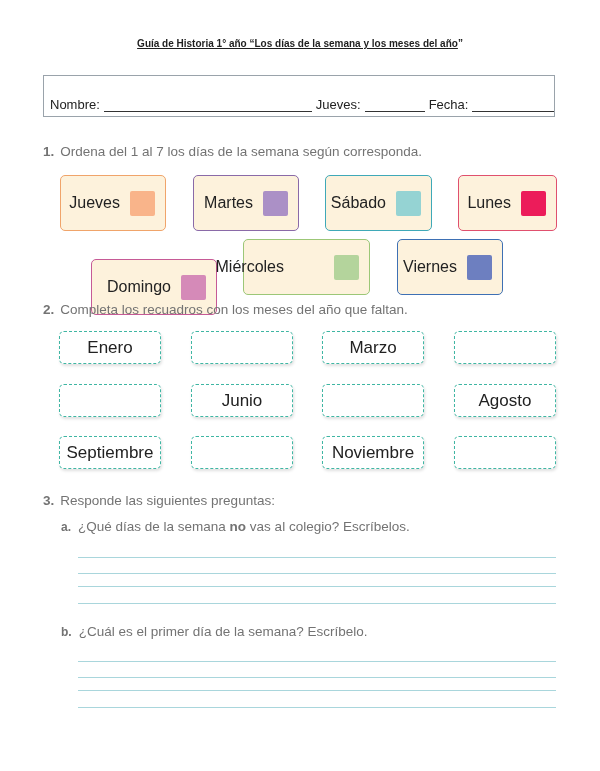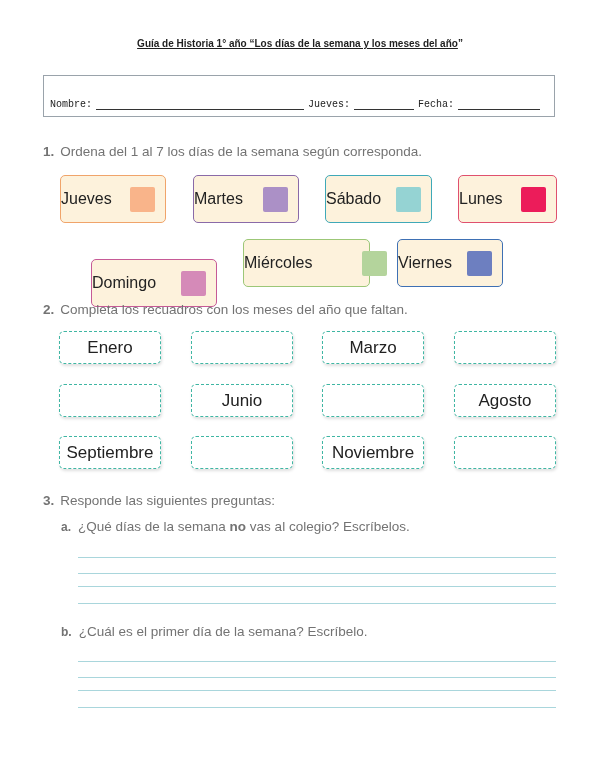--- a/index.html
+++ b/index.html
@@ -11,32 +11,32 @@
     .title {
       left: 0; width: 600px; top: 38px; text-align: center;
       font-size: 10px; font-weight: bold;
     }
     .title .u { text-decoration: underline; }
     .info-box {
       left: 43px; top: 75px; width: 512px; height: 42px;
       border: 1px solid #9aa3ab; box-sizing: border-box;
     }
     .info-row {
-      position: absolute; left: 6px; top: 21px; font-size: 10px; color: #222;
-      white-space: nowrap; display: flex; align-items: flex-end; font-family: Liberation Mono, monospace;
+      position: absolute; left: 6px; top: 21px; font-size: 13px; color: #222;
+      white-space: nowrap; display: flex; align-items: flex-end;
     }
     .blank { display: inline-block; border-bottom: 1px solid #333; height: 12px; margin: 0 4px 0 4px; }
     .q {
       font-size: 13.5px; color: #737373; white-space: nowrap;
     }
     .q .num { font-weight: bold; margin-right: 6px; }
     .sub .let { font-weight: bold; font-size: 12px; margin-right: 7px; }
     .day-card {
-      box-sizing: border-box; height: 48px; border-radius: 5px; background: #fdf2dc;
-      border: 1.5px solid #999; display: flex; align-items: center; justify-content: space-between;
+      box-sizing: border-box; height: 56px; border-radius: 5px; background: #fdf2dc;
+      border: 1.5px solid #999; display: flex; align-items: center; justify-content: flex-end;
       padding-right: 10px; cursor: pointer;
     }
     .day-card .lbl { font-size: 16px; color: #222; margin-right: 10px; }
     .day-card .sq { width: 25px; height: 25px; border-radius: 2px; flex: 0 0 25px; }
     .month-box {
       box-sizing: border-box; width: 102px; height: 33px; border: 1.5px dashed #3fb6a3;
       border-radius: 5px; background: #fff; display: flex; align-items: center; justify-content: center;
       box-shadow: 1px 2px 3px rgba(0,0,0,0.12); font-size: 17px; color: #222; cursor: text;
     }
     .line { height: 0; border-top: 1px solid #a9d6dc; left: 78px; width: 478px; }

